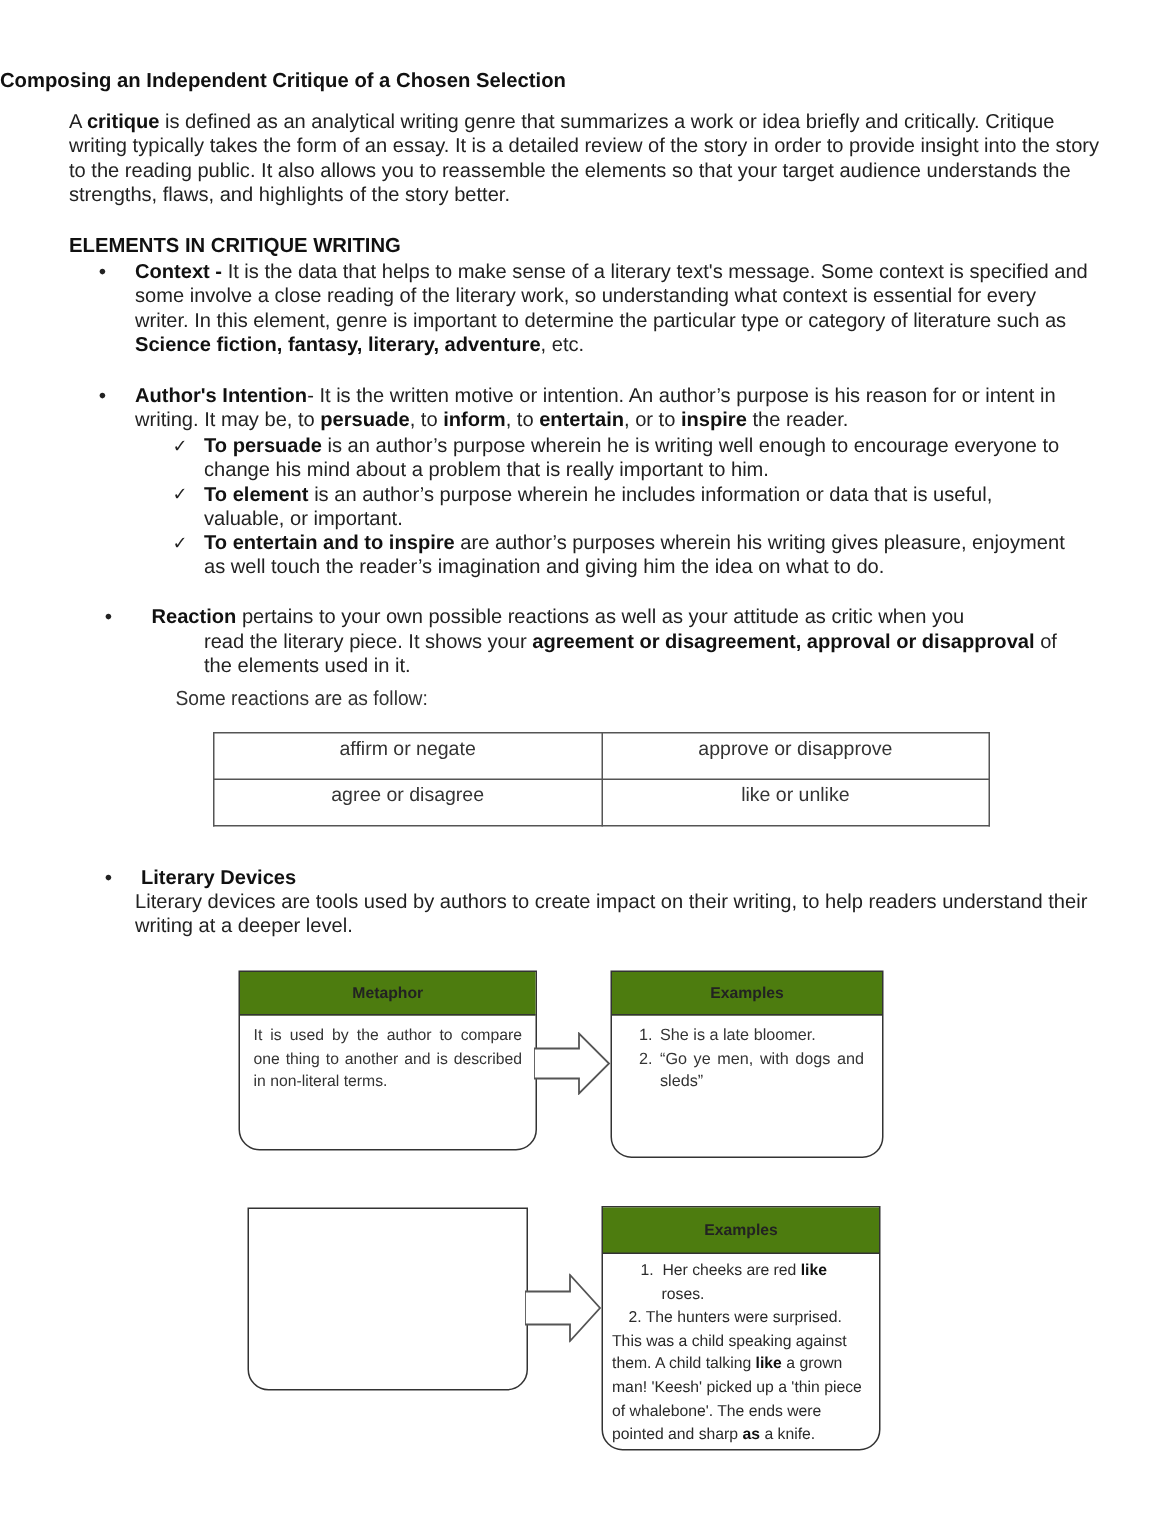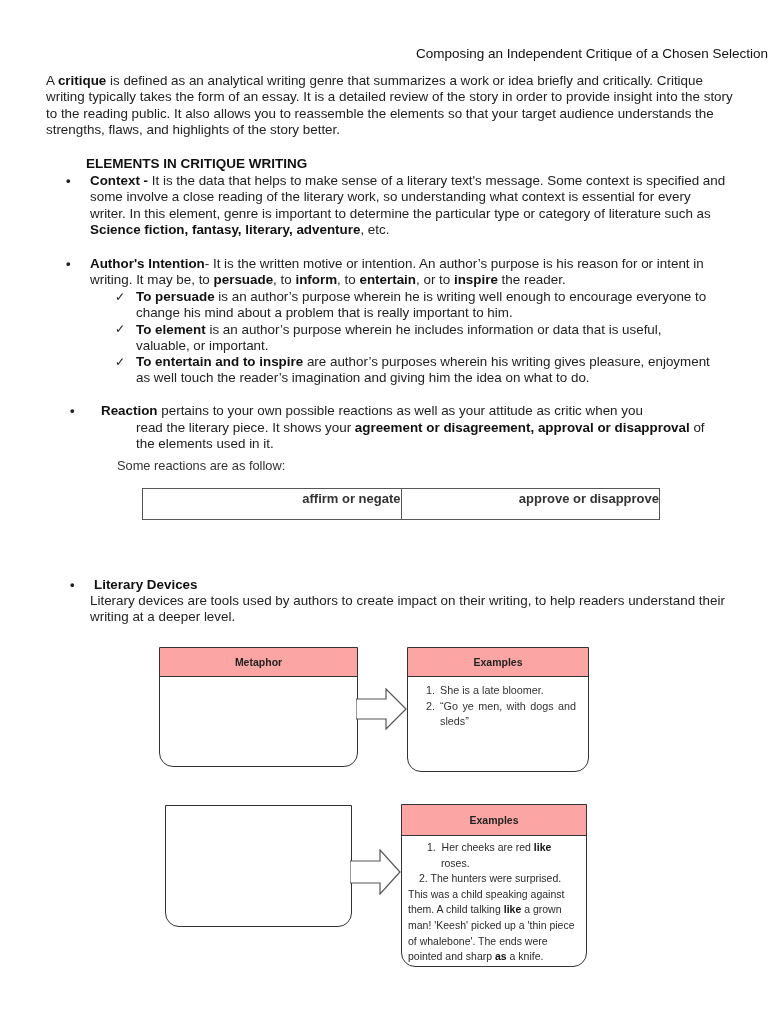--- a/index.html
+++ b/index.html
@@ -1,29 +1,29 @@
 <!DOCTYPE html>
 <html><head>
   <meta charset="utf-8">
   <style>
     html, body { margin: 0; padding: 0; background: #ffffff; }
     body {
       width: 768px; height: 1024px; position: relative; overflow: hidden;
       font-family: "Liberation Sans", sans-serif; color: #222;
     }
     .title {
-      position: absolute; top: 46px; left: 0; width: 768px; text-align: right;
-      font-weight: normal; font-size: 13.5px; color: #111;
+      position: absolute; top: 46px; left: 0; width: 768px; text-align: left;
+      font-weight: bold; font-size: 13.5px; color: #111;
     }
     .para {
       position: absolute; left: 46px; width: 690px; font-size: 13.4px; line-height: 16.3px;
     }
     .bold { font-weight: bold; color: #111; }
     .heading {
-      position: absolute; left: 46px; top: 156px; font-weight: bold; font-size: 13.5px; color: #111; margin-left: 40px;
+      position: absolute; left: 46px; top: 156px; font-weight: bold; font-size: 13.5px; color: #111;
     }
     .bullet {
       position: absolute; font-size: 13.4px; line-height: 16.3px;
     }
     .bullet-dot {
       position: absolute; font-size: 13px; font-weight: bold;
     }
     .check {
       position: absolute; font-size: 12px;
     }
@@ -32,29 +32,29 @@
     }
     .sub-caption {
       position: absolute; left: 117px; top: 458px; font-size: 13.5px; color: #333;
       transform: scaleX(0.95); transform-origin: left;
     }
     table.reactions {
       position: absolute; left: 142px; top: 488px; width: 518px; border-collapse: collapse;
       font-size: 13px; color: #333;
     }
     table.reactions td {
-      border: 1px solid #555; text-align: right; vertical-align: top;
-      height: 28px; padding: 2px 0 0 0; width: 50%; font-weight: bold;
+      border: 1px solid #555; text-align: center; vertical-align: top;
+      height: 28px; padding: 2px 0 0 0; width: 50%;
     }
     .box {
       position: absolute; border: 1.4px solid #333; border-radius: 0 0 14px 14px;
       background: #fff; box-sizing: border-box;
     }
     .box-header {
-      background: #fca5a5; border-bottom: 1.4px solid #333; text-align: center;
+      background: #4d7c0f; border-bottom: 1.4px solid #333; text-align: center;
       font-weight: bold; font-size: 10.5px; color: #222; display: flex; align-items: center; justify-content: center;
     }
     .box-body {
       font-size: 10.5px; line-height: 15.5px; color: #333; padding: 6px 9px;
     }
     .justify { text-align: justify; text-align-last: left; }
     .arrow { position: absolute; }
     ol.ex { margin: 0; padding-left: 30px; }
     ol.ex li { padding-left: 2px; }
   </style>
@@ -88,29 +88,34 @@
 <div class="subtext" style="left:136px; top:436px;">the elements used in it.</div>
 
 <div class="sub-caption">Some reactions are as follow:</div>
 
 <table class="reactions">
   <tbody>
       <tr>
     <td>affirm or negate</td>
     <td>approve or disapprove</td>
   </tr>
+  <tr>
+    <td>agree or disagree</td>
+    <td>like or unlike</td>
+  </tr>
 </tbody>
   </table>
 
 <span class="bullet-dot" style="left:70px; top:577px;">•</span>
 <div class="bullet bold" style="left:94px; top:577px;">Literary Devices</div>
 <div class="subtext" style="left:90px; top:593px; width:640px;">Literary devices are tools used by authors to create impact on their writing, to help readers understand their writing at a deeper level.</div>
 
 <div class="box" style="left:159px; top:647px; width:199px; height:120px;">
   <div class="box-header" style="height:28px;">Metaphor</div>
+  <div class="box-body justify">It is used by the author to compare one thing to another and is described in non-literal terms.</div>
 </div>
 
 <svg class="arrow" style="left:356px; top:688px;" width="52" height="42" viewBox="0 0 52 42">
   <polygon points="0,11 30,11 30,1 50,21 30,41 30,31 0,31" fill="#fff" stroke="#555" stroke-width="1.2"></polygon>
 </svg>
 
 <div class="box" style="left:407px; top:647px; width:182px; height:125px;">
   <div class="box-header" style="height:28px;">Examples</div>
   <div class="box-body" style="padding:6px 12px 6px 0; font-size:10.8px;">
     <ol class="ex">

